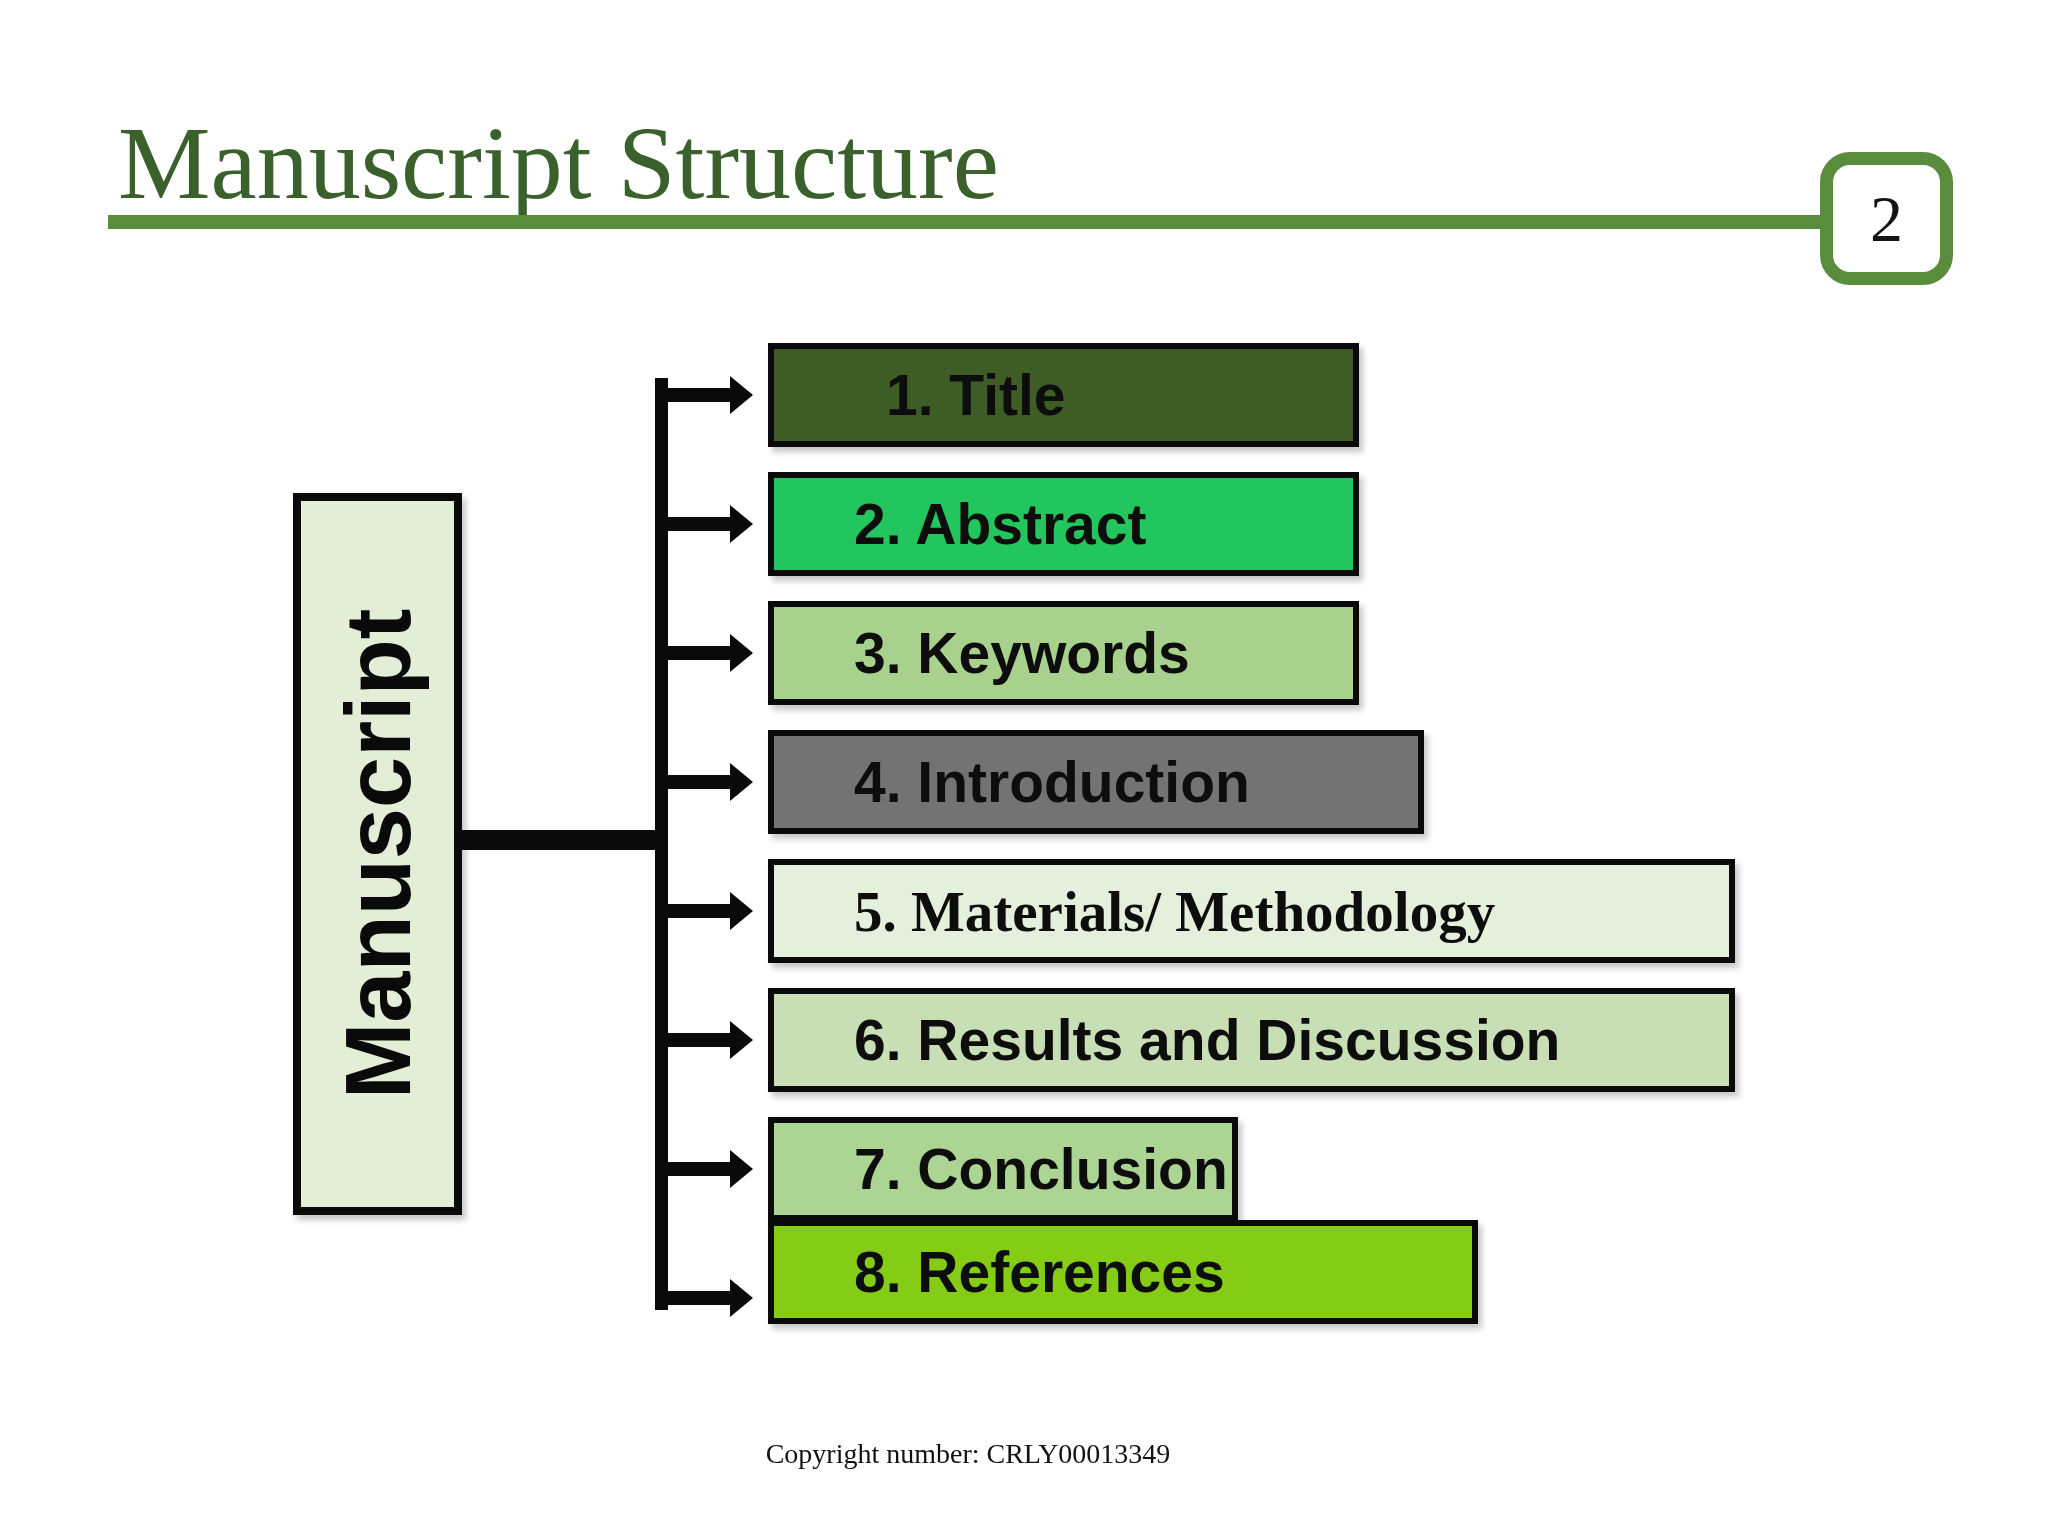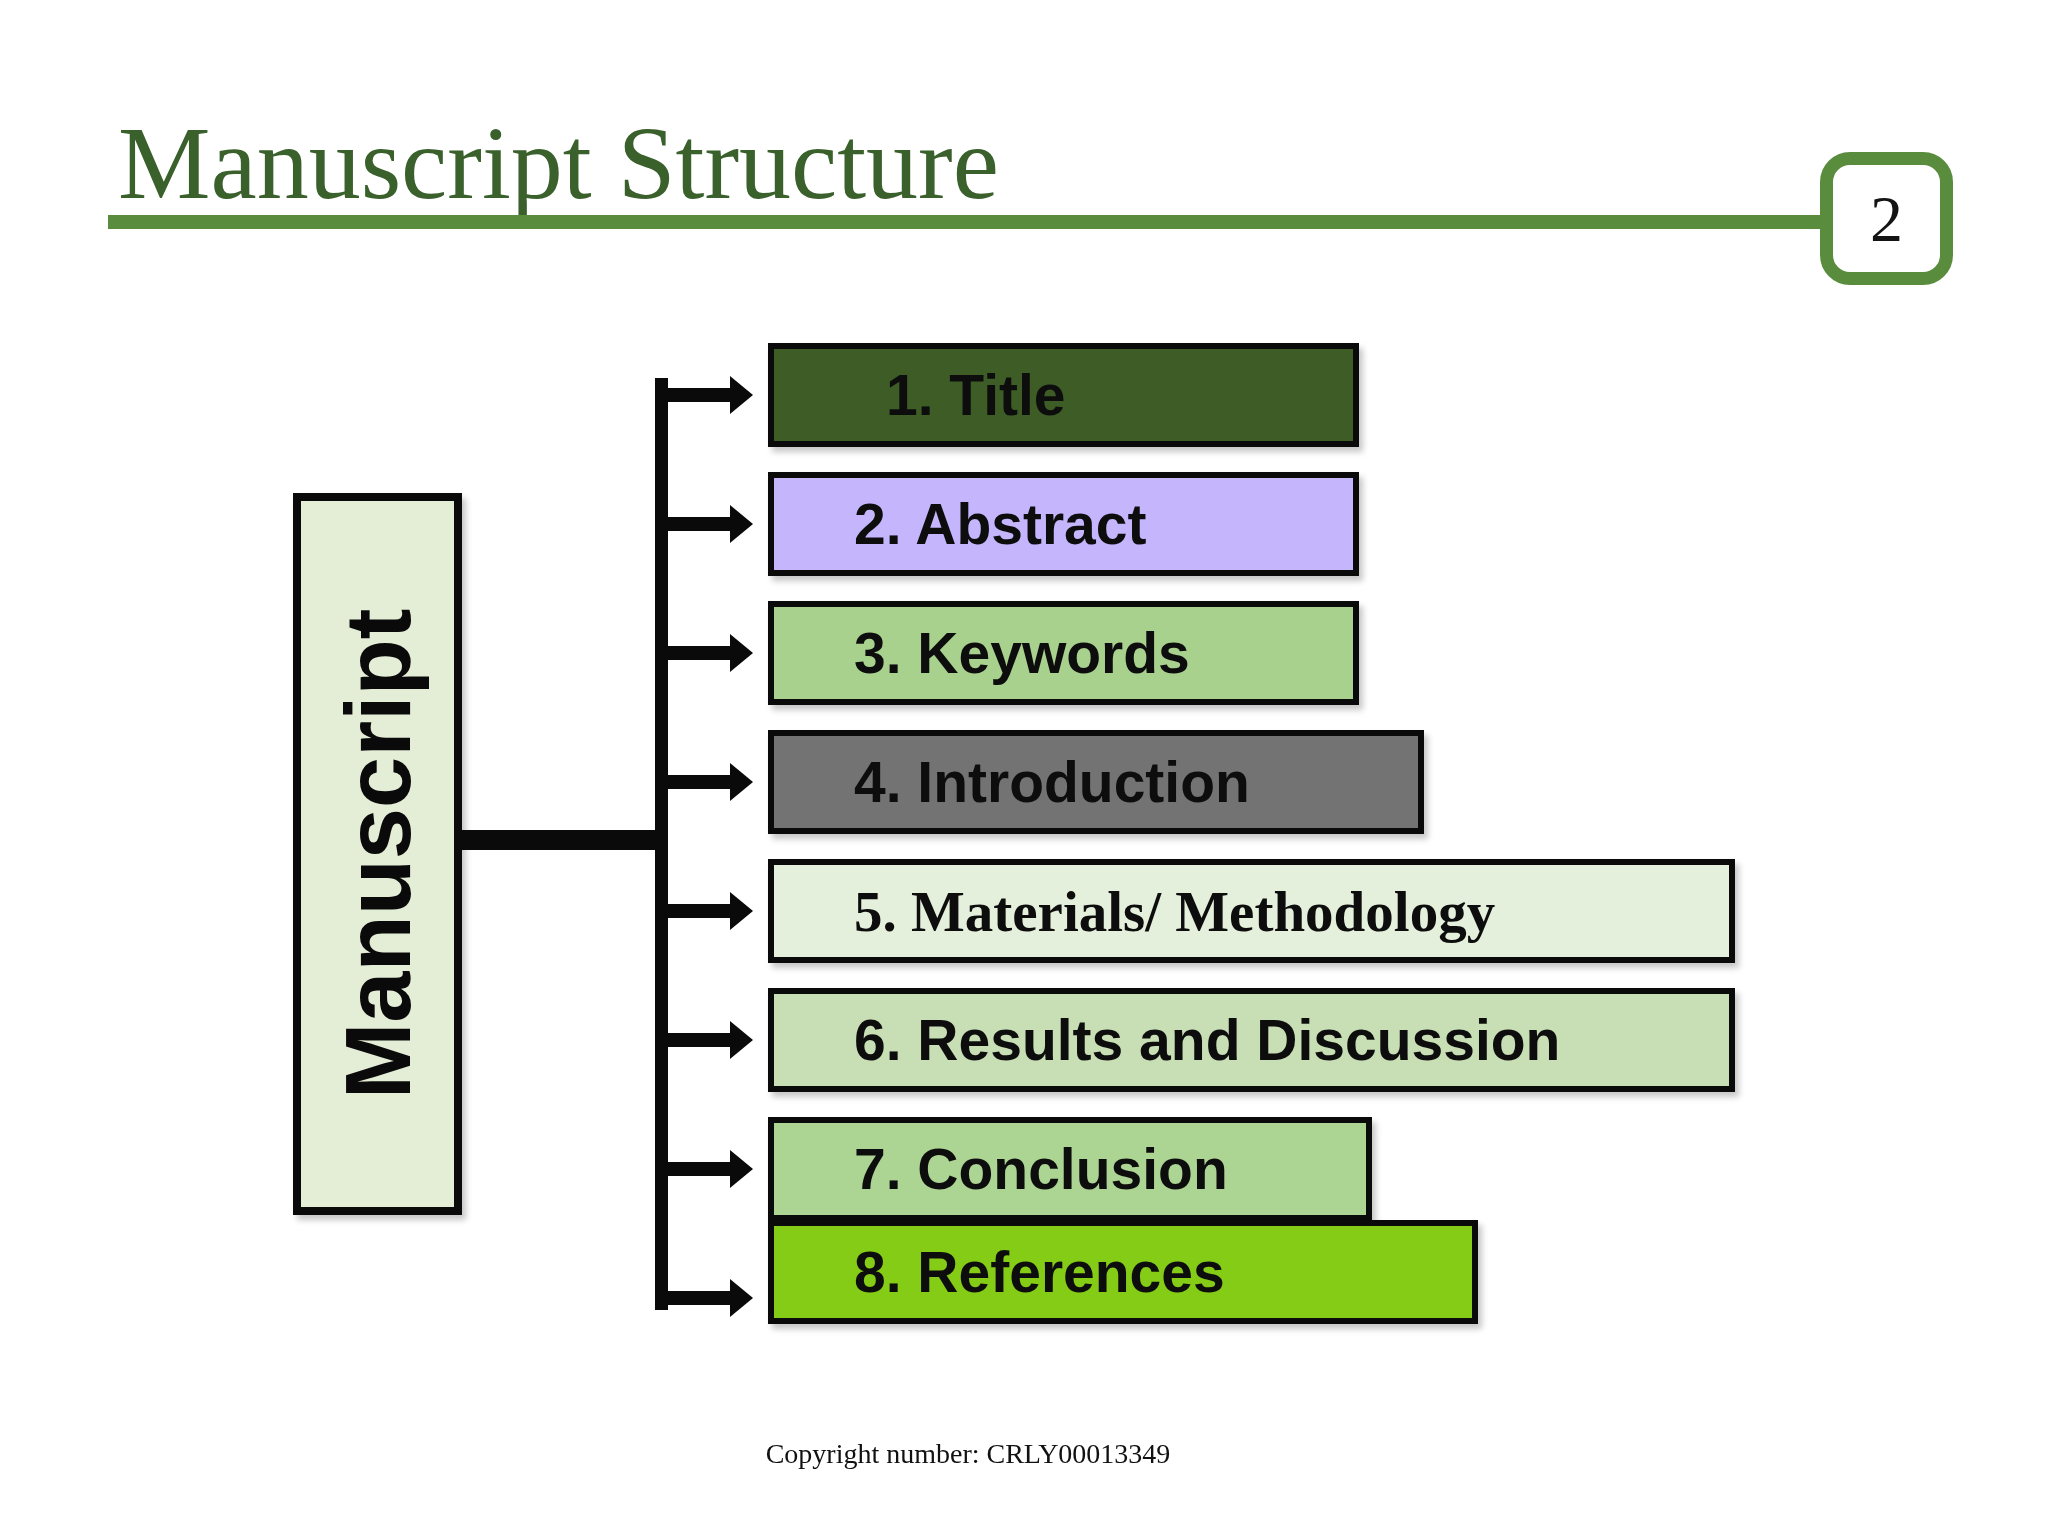--- a/index.html
+++ b/index.html
@@ -85,21 +85,21 @@
       <div class="shaft"></div>
       <div class="head"></div>
     </div>
     <div class="nbox" style="top: 343px; width: 591px; background: rgb(62, 92, 38); padding-left: 32px;">
       <span class="nlabel">1. Title</span>
     </div>
     <div class="arrow" style="top: 505px;">
       <div class="shaft"></div>
       <div class="head"></div>
     </div>
-    <div class="nbox" style="top: 472px; width: 591px; background: #c4b5fd;">
+    <div class="nbox" style="top: 472px; width: 591px; background: #22c55e;">
       <span class="nlabel">2. Abstract</span>
     </div>
     <div class="arrow" style="top: 634px;">
       <div class="shaft"></div>
       <div class="head"></div>
     </div>
     <div class="nbox" style="top: 601px; width: 591px; background: rgb(169, 209, 142); text-align: center;">
       <span class="nlabel">3. Keywords</span>
     </div>
     <div class="arrow" style="top: 763px;">
@@ -120,21 +120,21 @@
       <div class="shaft"></div>
       <div class="head"></div>
     </div>
     <div class="nbox" style="top: 988px; width: 967px; background: rgb(200, 223, 182);">
       <span class="nlabel">6. Results and Discussion</span>
     </div>
     <div class="arrow" style="top: 1150px;">
       <div class="shaft"></div>
       <div class="head"></div>
     </div>
-    <div class="nbox" style="top: 1117px; width: 604px; background: rgb(172, 212, 146);">
+    <div class="nbox" style="top: 1117px; width: 470px; background: rgb(172, 212, 146);">
       <span class="nlabel">7. Conclusion</span>
     </div>
     <div class="arrow" style="top: 1279px;">
       <div class="shaft"></div>
       <div class="head"></div>
     </div>
     <div class="nbox" style="top: 1220px; width: 710px; background: #84cc16;">
       <span class="nlabel">8. References</span>
     </div>
   </div>

